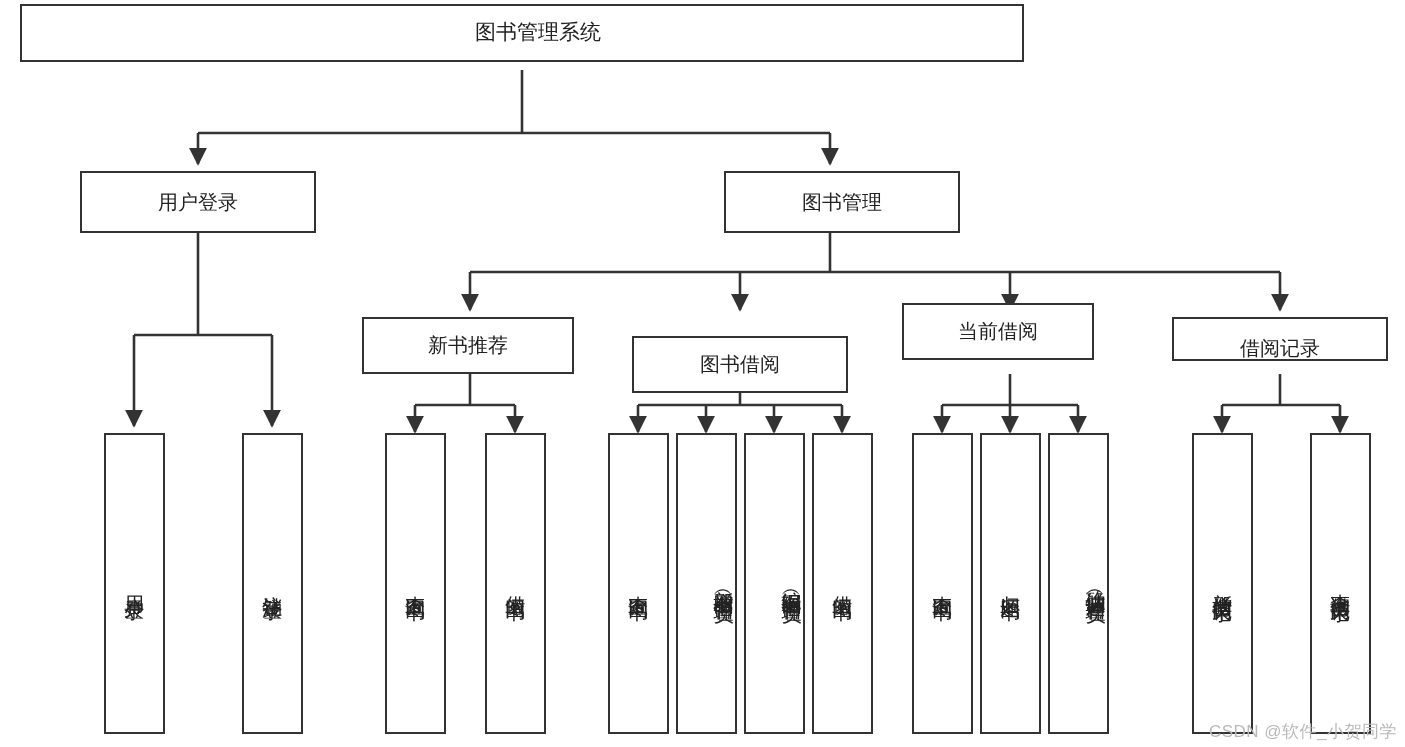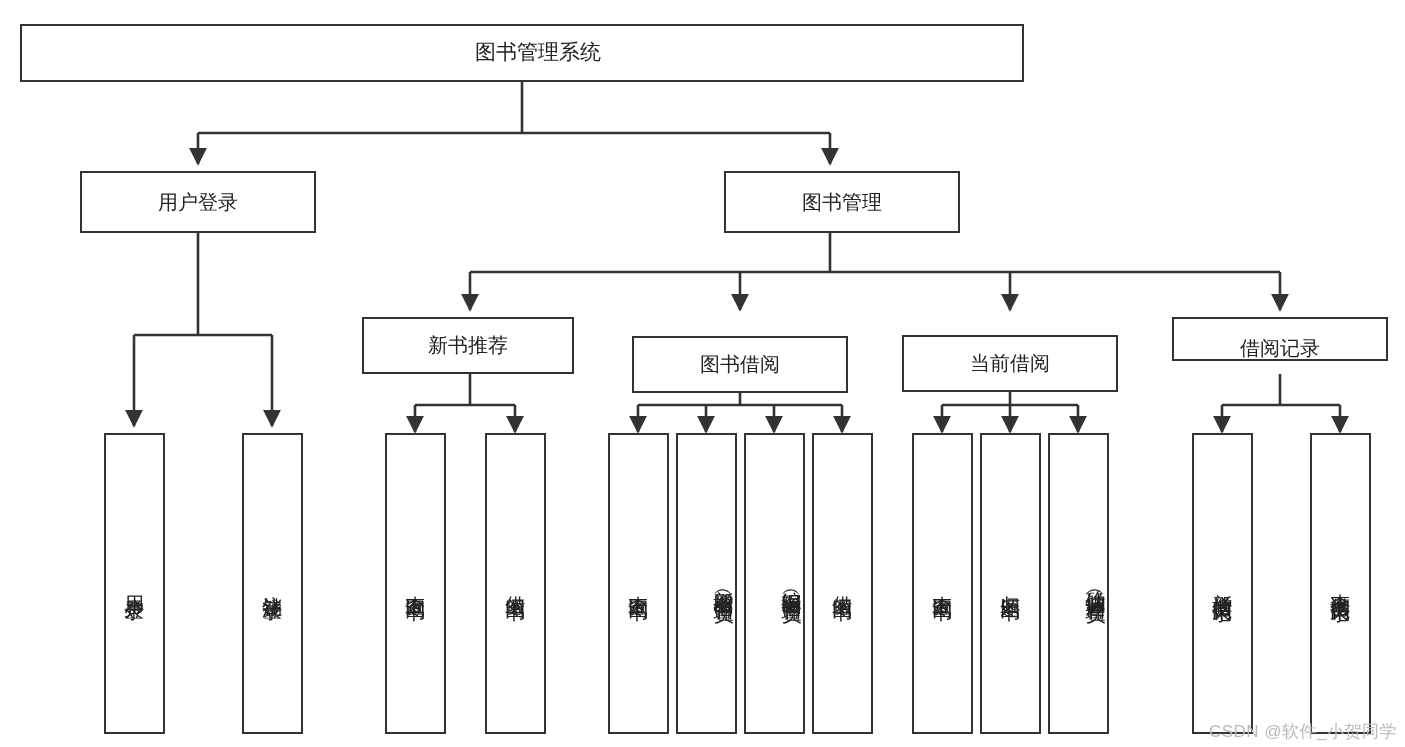--- a/index.html
+++ b/index.html
@@ -123,38 +123,38 @@
       <path d="M 1010 405 L 1010 432" marker-end="url(#arrow)"></path>
       <path d="M 1078 405 L 1078 432" marker-end="url(#arrow)"></path>
 
       <path d="M 1280 374 L 1280 405"></path>
       <path d="M 1222 405 L 1340 405"></path>
       <path d="M 1222 405 L 1222 432" marker-end="url(#arrow)"></path>
       <path d="M 1340 405 L 1340 432" marker-end="url(#arrow)"></path>
     </g>
   </svg>
 
-  <div class="node root" style="left:20px; top:24px; width:1004px; height:58px;padding-left:32px;">
+  <div class="node root" style="left:20px; top:4px; width:1004px; height:58px;padding-left:32px;">
     <span>图书管理系统</span>
   </div>
 
   <div class="node lvl2" style="left:80px; top:171px; width:236px; height:62px;">
     <span>用户登录</span>
   </div>
   <div class="node lvl2" style="left:712px; top:171px; width:236px; height:62px;margin-left:12px;">
     <span>图书管理</span>
   </div>
 
   <div class="node lvl3" style="left:362px; top:317px; width:212px; height:57px;">
     <span>新书推荐</span>
   </div>
   <div class="node lvl3" style="left:632px; top:336px; width:216px; height:57px;">
     <span>图书借阅</span>
   </div>
-  <div class="node lvl3" style="left:902px; top:335px; width:216px; height:57px;">
+  <div class="node lvl3" style="left:902px; top:303px; width:192px; height:57px;">
     <span>当前借阅</span>
   </div>
   <div class="node lvl3" style="left:1172px; top:317px; width:216px; height:44px;align-items:flex-end;">
     <span>借阅记录</span>
   </div>
 
   <div class="node leaf" style="left:104px; top:433px; width:61px; height:301px;">
     <span class="vtext">用户登录</span>
   </div>
   <div class="node leaf" style="left:242px; top:433px; width:61px; height:301px;">

